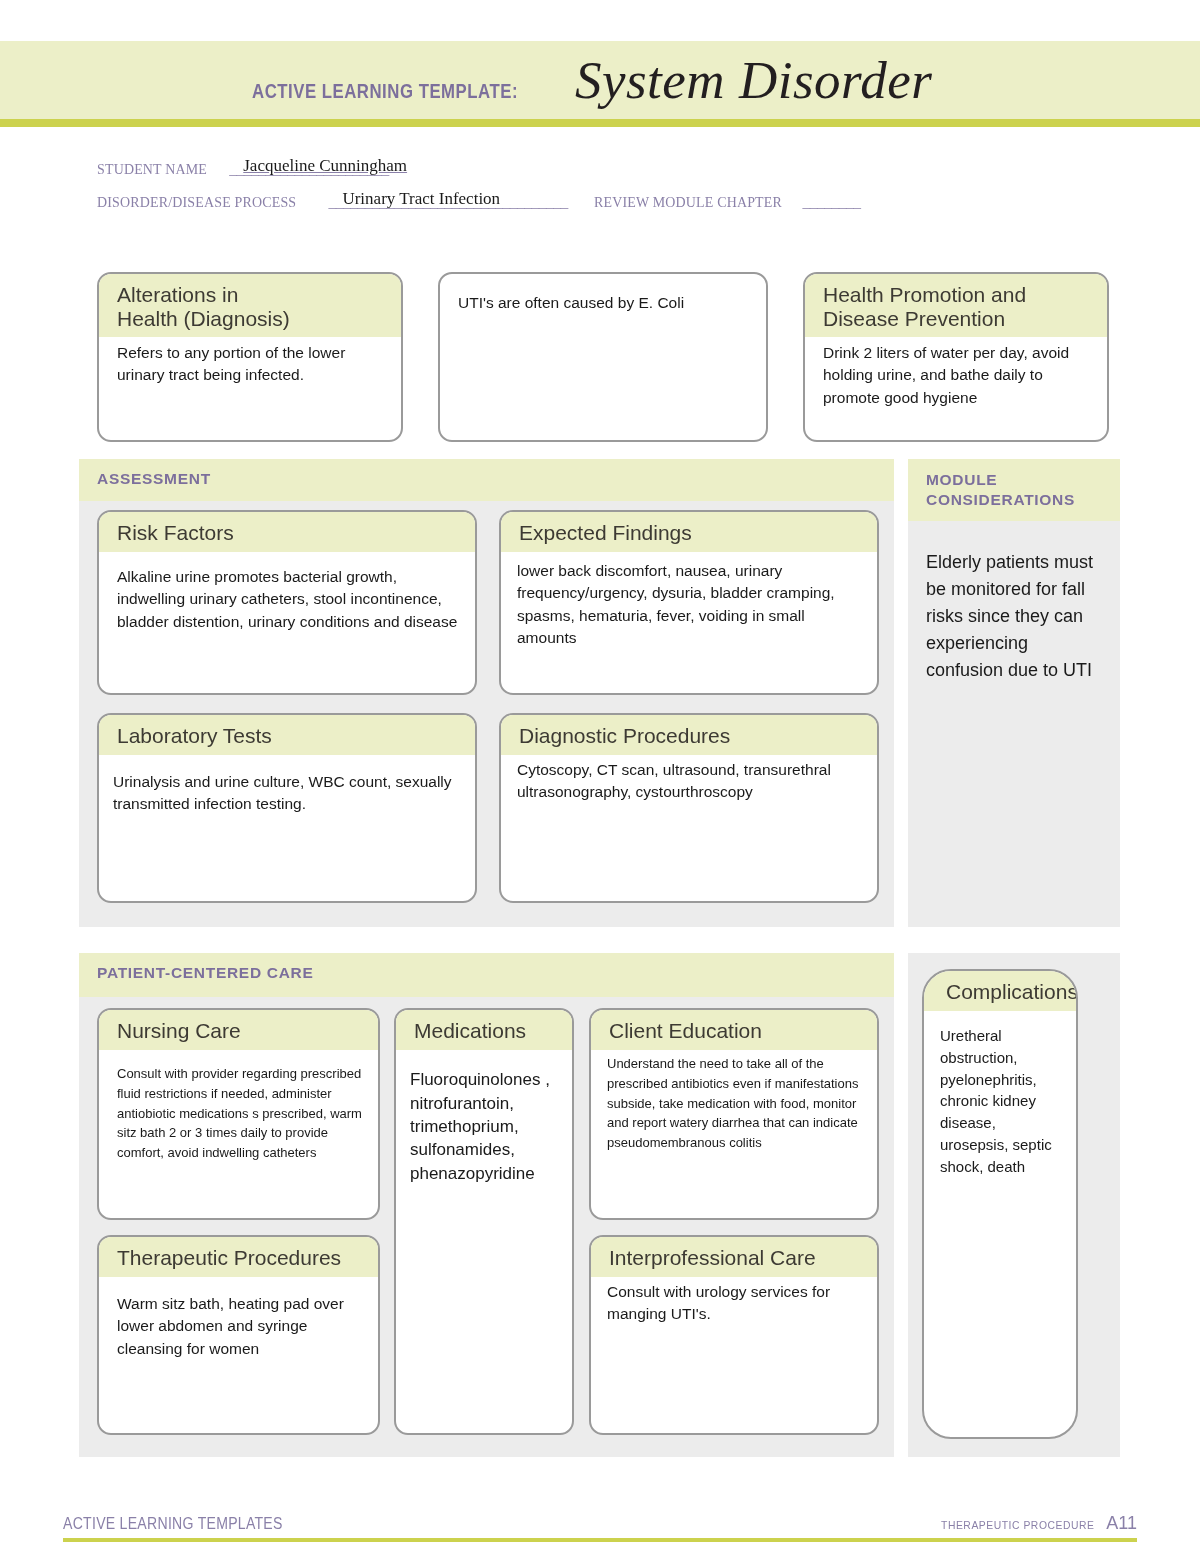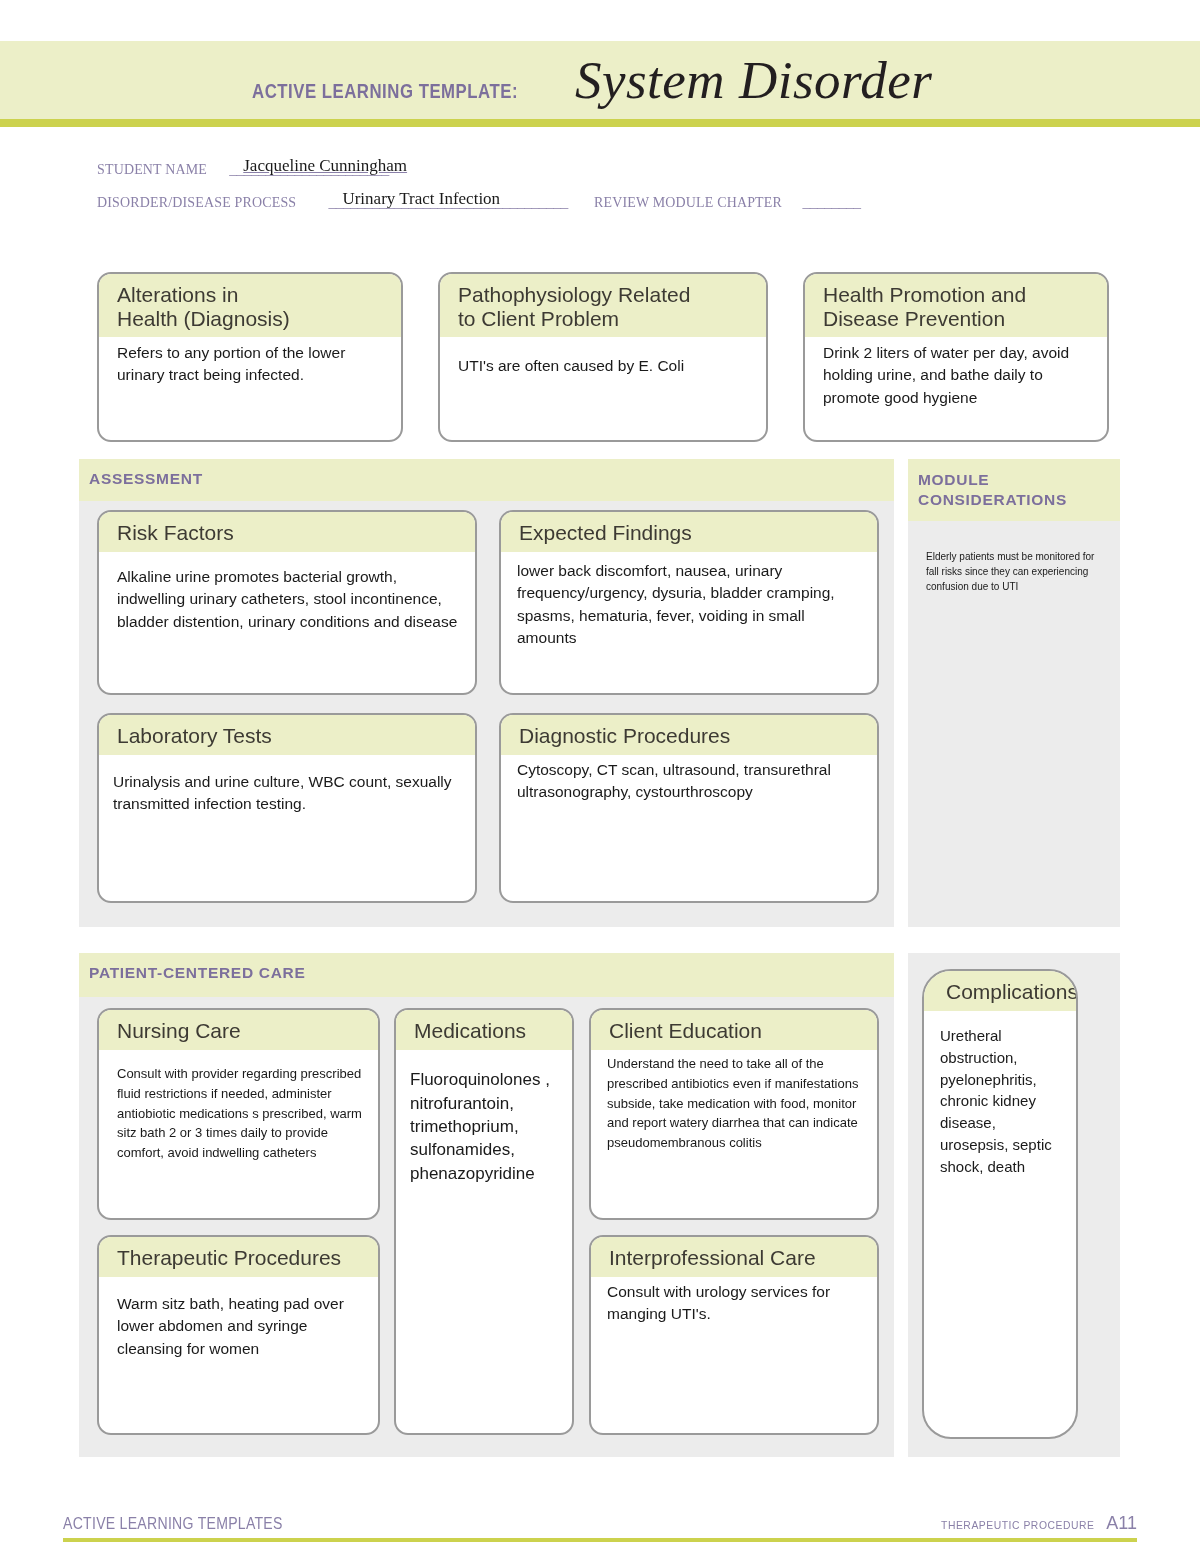--- a/index.html
+++ b/index.html
@@ -75,31 +75,31 @@
   .t3{ left:706px; top:0; width:306px; height:170px; }
   .t2 .card-bd{ padding-top:18px; }
 
   
   .panel{
     position:absolute;
     background:#ececec;
   }
   .panel-hd{
     background:#ecefc8;
-    padding:11px 0 9px 10px;
+    padding:11px 0 9px 18px;
     font-size:15.5px; font-weight:bold; letter-spacing:.7px; color:#7c6f9c;
   }
   .assess{ left:79px; top:459px; width:815px; height:468px; }
   .assess .panel-hd{ height:42px; }
 
   .sidebar{ left:908px; top:459px; width:212px; height:468px; }
   .sidebar .panel-hd{ height:62px; line-height:1.28; padding-top:11px; }
   .sidebar-bd{
     padding:28px 14px 10px 18px;
-    font-size:10px; line-height:1.5; color:#1a1a1a;
+    font-size:18px; line-height:1.5; color:#1a1a1a;
   }
 
   .pcc{ left:79px; top:953px; width:815px; height:504px; }
   .pcc .panel-hd{ height:44px; }
 
   .compl{ left:908px; top:953px; width:212px; height:504px; background:#ececec; }
 
   
   .ic{ position:absolute; background:#fff; border:2px solid #9a9a9a; border-radius:14px; overflow:hidden; }
   .ic-hd{ background:#ecefc8; padding:9px 12px 8px 18px; font-size:21px; line-height:1.1; color:#3d3a33; }
@@ -189,22 +189,20 @@
 
 <div class="toprow">
 
   <div class="card t1">
     <div class="card-hd" style="white-space:pre-line">Alterations in
 Health (Diagnosis)</div>
     <div class="card-bd">Refers to any portion of the lower urinary tract being infected.</div>
   </div>
 
   <div class="card t2">
-    <div class="card-hd" style="white-space:pre-line">Pathophysiology Related
-to Client Problem</div>
     <div class="card-bd">UTI's are often caused by E. Coli</div>
   </div>
 
   <div class="card t3">
     <div class="card-hd" style="white-space:pre-line">Health Promotion and
 Disease Prevention</div>
     <div class="card-bd">Drink 2 liters of water per day, avoid holding urine, and bathe daily to promote good hygiene</div>
   </div>
 
 </div>

